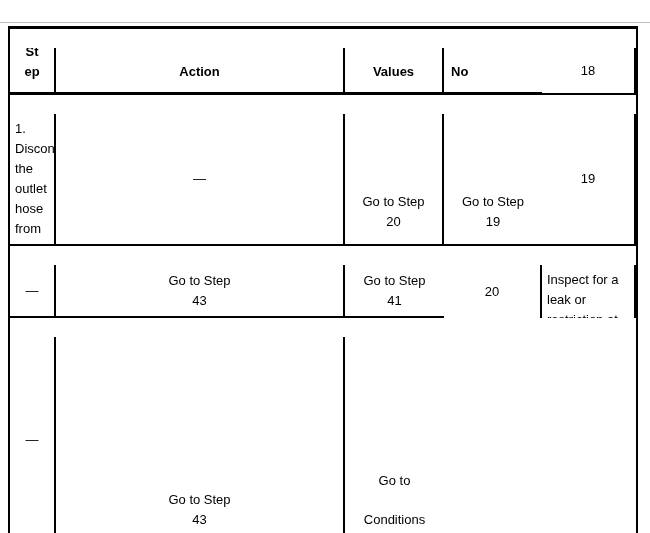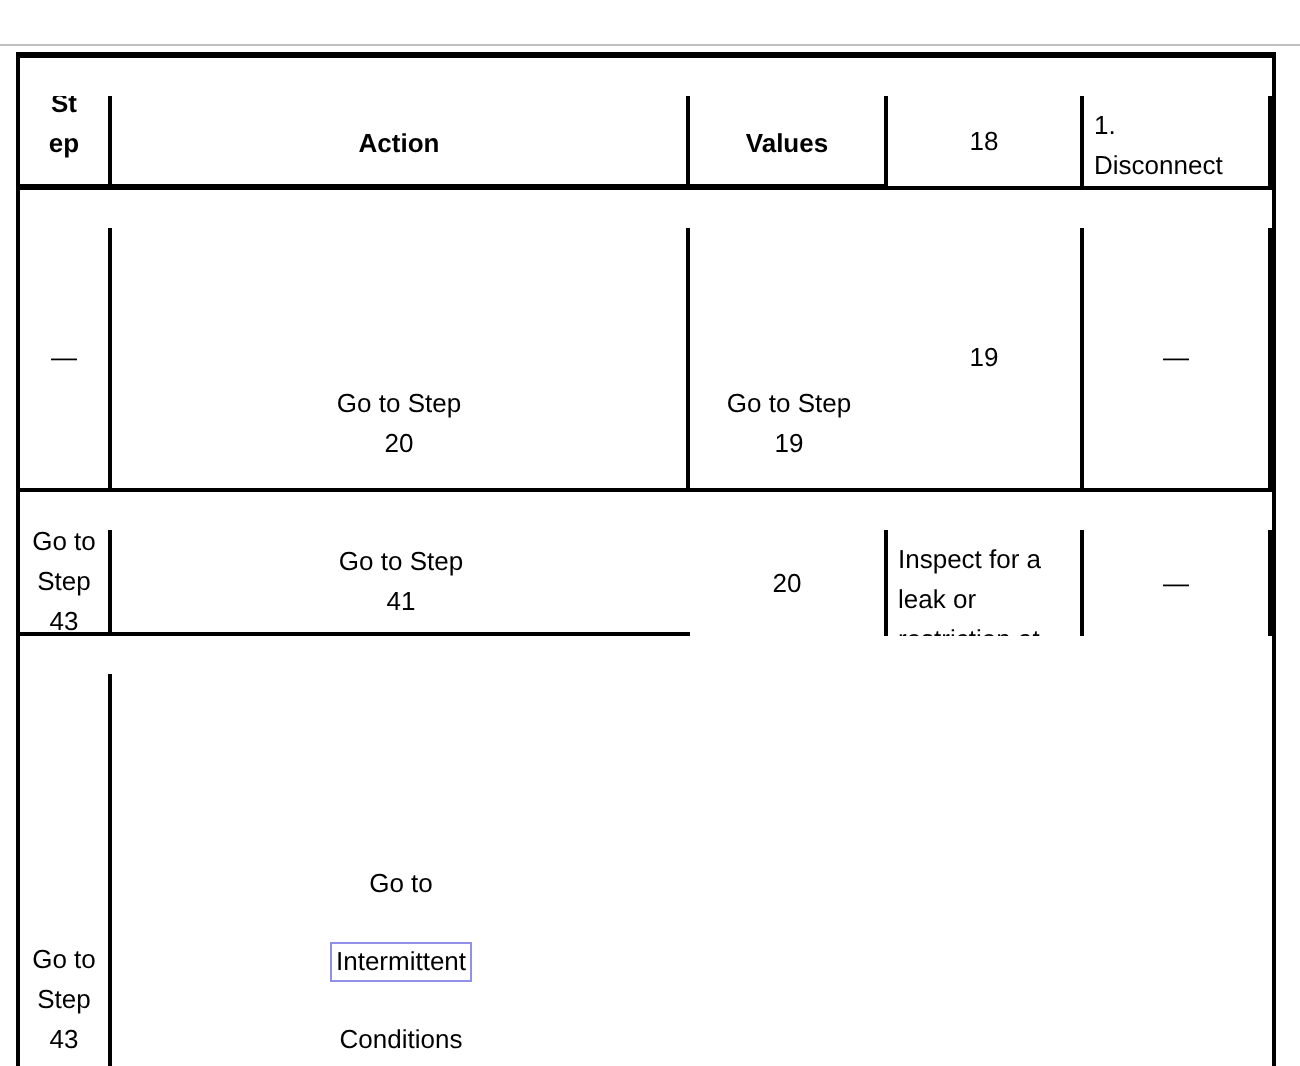--- a/index.html
+++ b/index.html
@@ -67,20 +67,21 @@
 <body>
 
 <div class="top-rule"></div>
 
 <div class="diag-table">
 
   <div class="c h">St
 ep</div>
   <div class="c h">Action</div>
   <div class="c h">Values</div>
+  <div class="c h h-no last-col">No</div>
 
   <div class="c step">18</div>
   <div class="c action">1.   Disconnect the outlet hose from the AIR
 pump.
 2.   Command the AIR system ON with a
 scan tool.
 
  Is there a powerful flow of air present at the
 outlet of the AIR pump?</div>
   <div class="c values">—</div>
@@ -106,17 +107,16 @@
 Secondary Air Injection (AIR) Crossover
 Pipe/Hose Replacement .
 •   The AIR intermediate hoses/pipes
 
  Did you find and correct the condition?</div>
   <div class="c values last-row">—</div>
   <div class="c goto-bottom last-row">Go to Step
 43</div>
   <div class="c goto-bottom last-row last-col">
     <div>Go to</div>
-    <span class="linkbox">Intermittent</span>
     <div>Conditions</div>
   </div>
 
 </div>
 
 </body></html>

